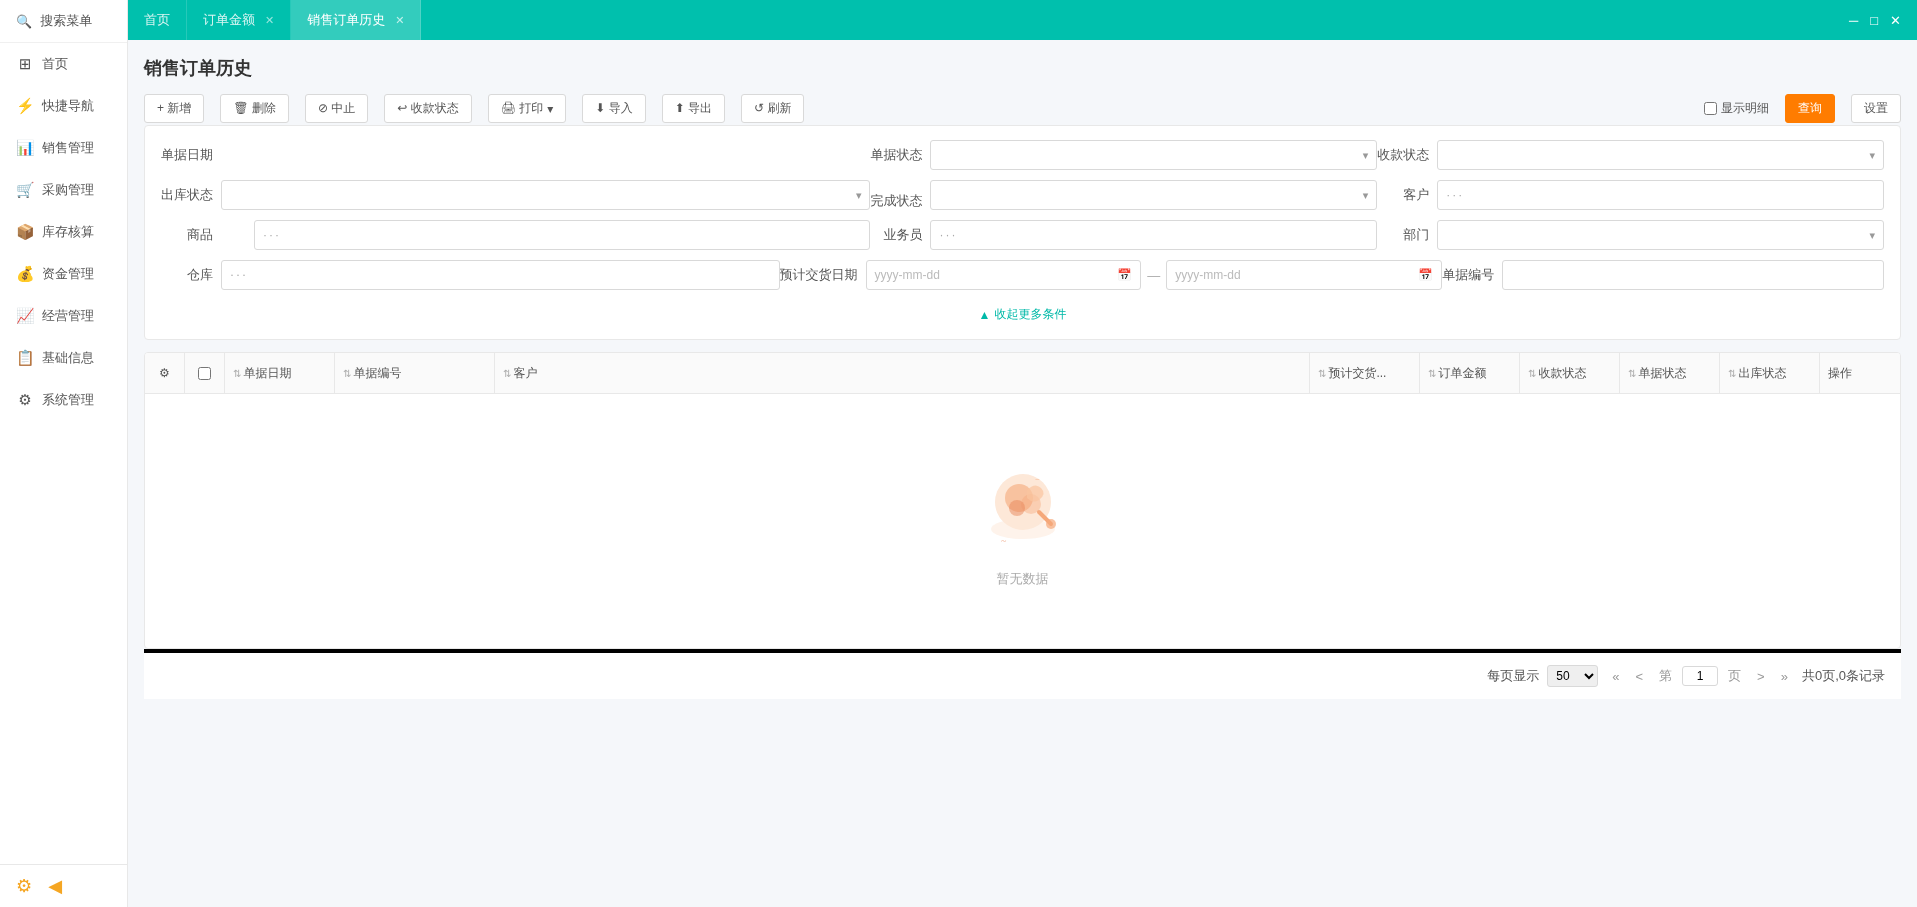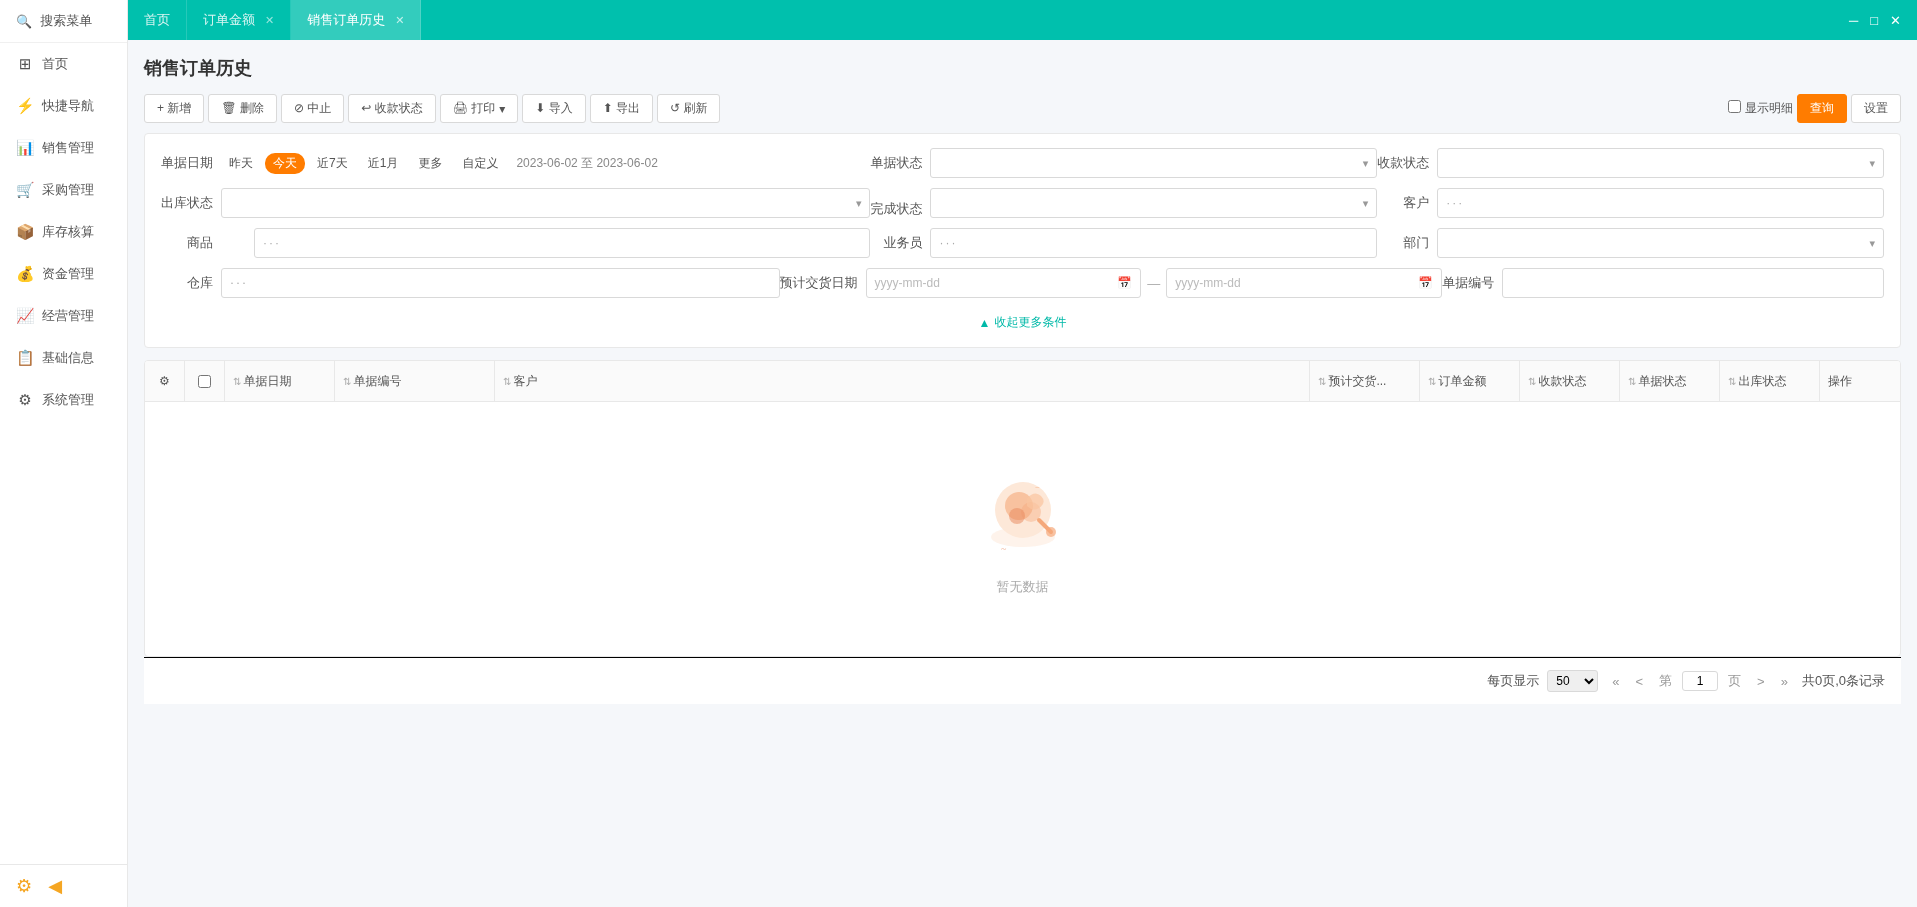--- a/index.html
+++ b/index.html
@@ -148,40 +148,40 @@
     .date-range {
       font-size: 12px;
       color: #888;
       margin-left: 6px;
     }
 
     
     .toolbar {
       display: flex;
       align-items: center;
-      gap: 4px;
-      margin-bottom: 10px;
+      gap: 16px;
+      margin-bottom: 2px;
       flex-wrap: wrap;
     }
     .toolbar-btn {
       display: flex;
       align-items: center;
       gap: 4px;
       padding: 5px 12px;
       border: 1px solid #d9d9d9;
       border-radius: 3px;
       background: #fff;
       cursor: pointer;
       font-size: 12px;
       color: #555;
       white-space: nowrap;
     }
     .toolbar-btn.primary { background: #ff7c00; color: #fff; border-color: #ff7c00; }
     .toolbar-spacer { flex: 1; }
-    .checkbox-label { display: flex; align-items: flex-start; gap: 4px; font-size: 12px; color: #555; padding-left: 28px; }
+    .checkbox-label { display: flex; align-items: center; gap: 4px; font-size: 12px; color: #555; padding-left: 28px; }
 
     
     .table-container {
       background: #fff;
       border: 1px solid #e8e8e8;
       border-radius: 4px;
       overflow: hidden;
     }
     .table-header {
       display: flex;
@@ -230,21 +230,21 @@
       margin-bottom: 16px;
     }
 
     
     .pagination {
       display: flex;
       align-items: center;
       justify-content: flex-end;
       padding: 12px 16px;
       background: #fff;
-      border-top: 1px solid #000000;
+      border-top: 4px solid #000000;
       gap: 8px;
       font-size: 13px;
       color: #555;
     }
     .pagination select {
       border: 1px solid #d9d9d9;
       border-radius: 3px;
       padding: 2px 4px;
       font-size: 12px;
     }
@@ -389,31 +389,20 @@
       <button class="toolbar-btn primary">查询</button>
       <button class="toolbar-btn">设置</button>
     </div>
 
     <div class="filter-card">
 
       <div class="filter-row">
 
         <div class="filter-item" style="flex:1.4;">
           <span class="filter-label">单据日期</span>
-          <div style="display:flex;align-items:center;gap:4px;">
-            <div class="date-tags" id="date-tags">
-                <span class="date-tag">昨天</span>
-                <span class="date-tag active">今天</span>
-                <span class="date-tag">近7天</span>
-                <span class="date-tag">近1月</span>
-                <span class="date-tag">更多</span>
-                <span class="date-tag">自定义</span>
-              </div>
-            <span class="date-range">2023-06-02 至 2023-06-02</span>
-          </div>
         </div>
 
         <div class="filter-item" style="flex:1;">
           <span class="filter-label">单据状态</span>
           <div class="filter-control" style="flex:1;">
             <span class="arrow">▾</span>
           </div>
         </div>
 
         <div class="filter-item" style="flex:1;">

